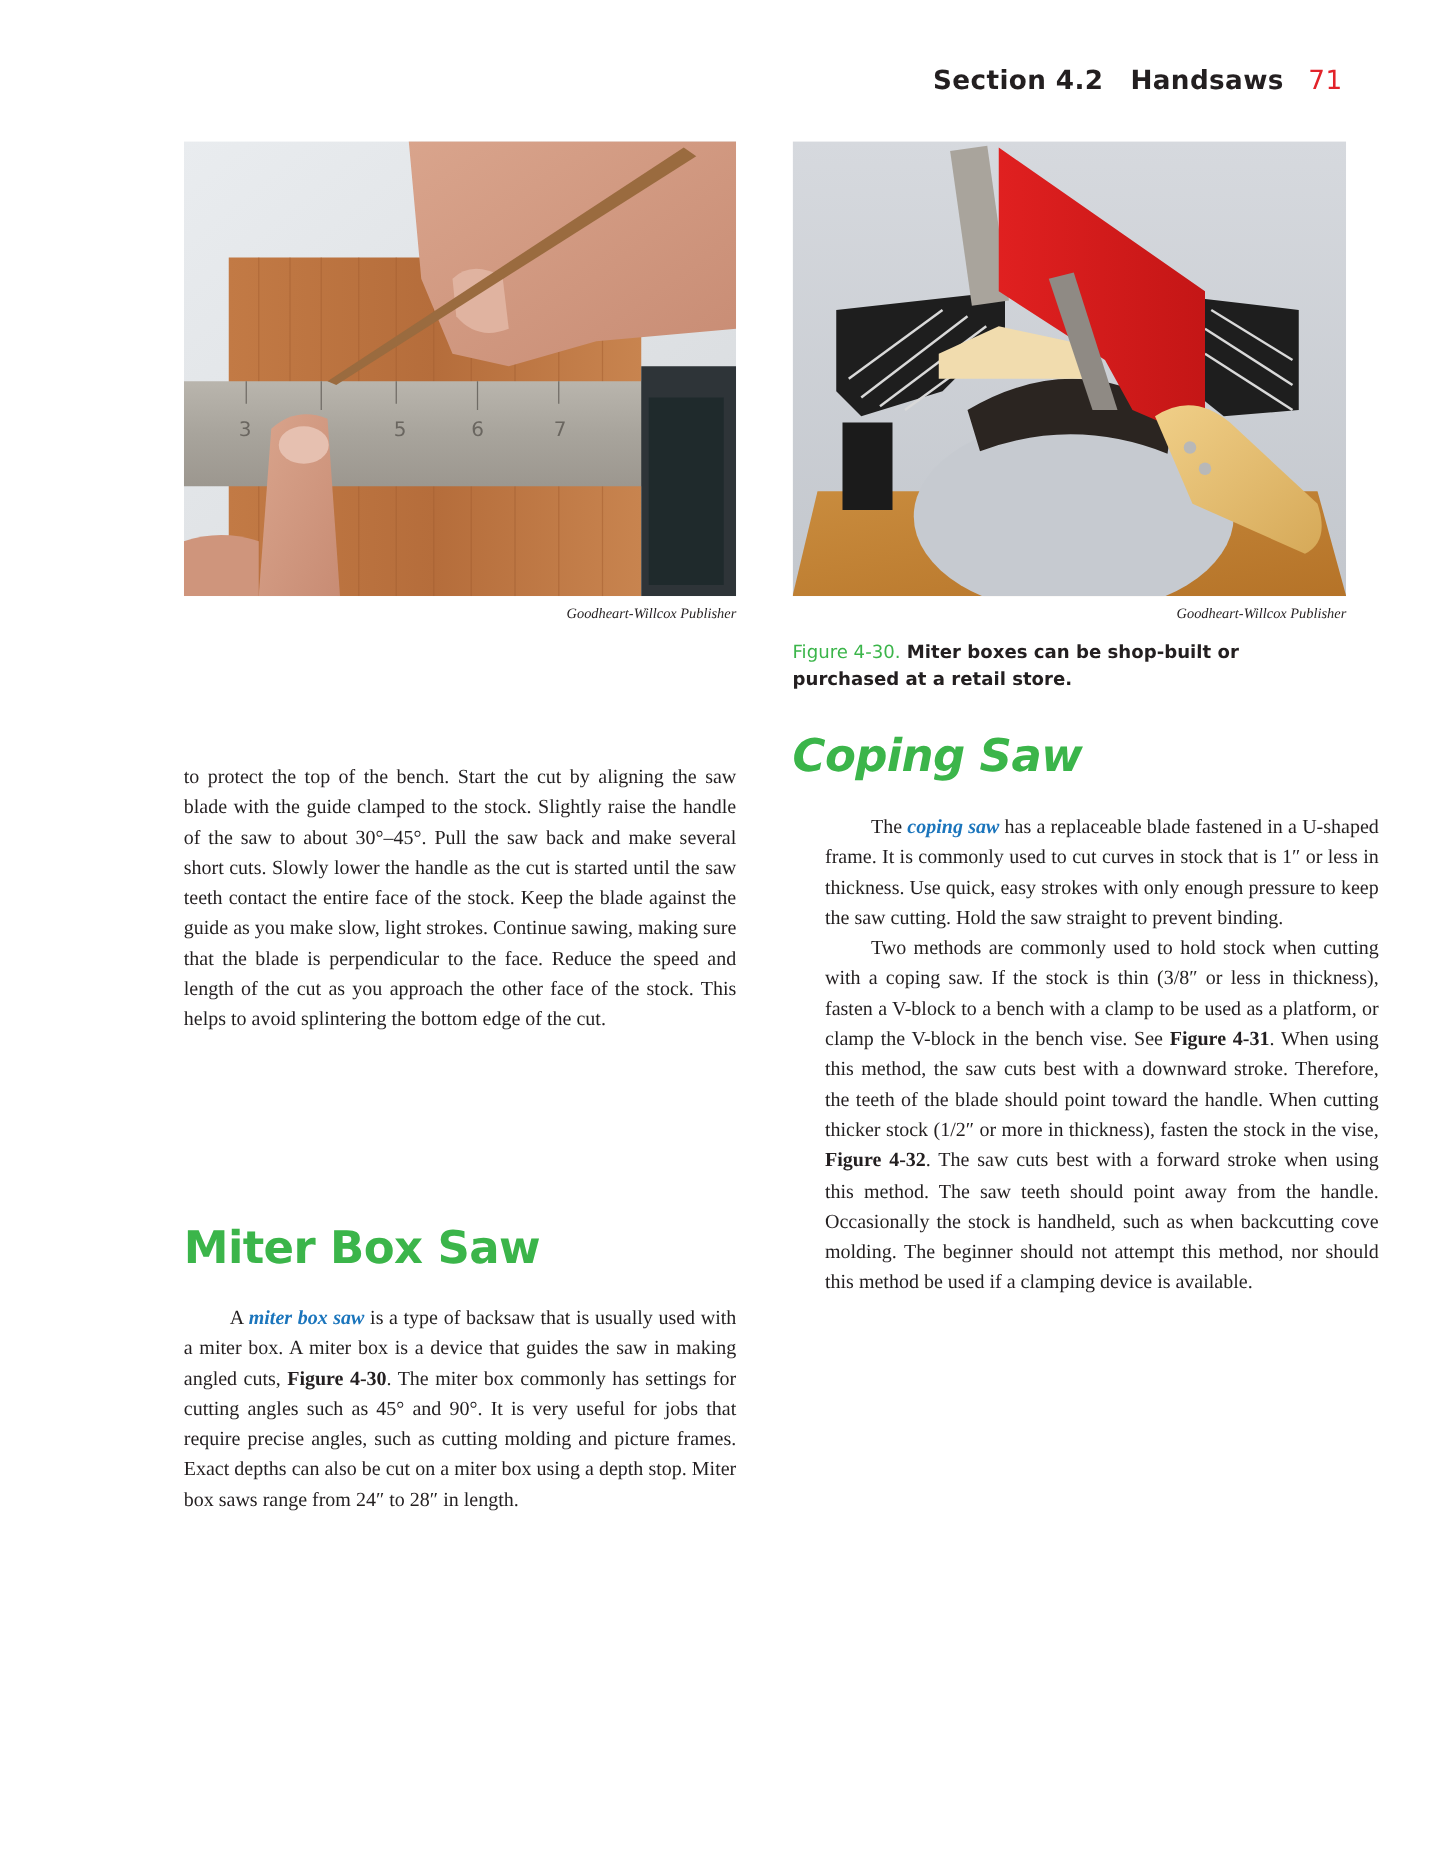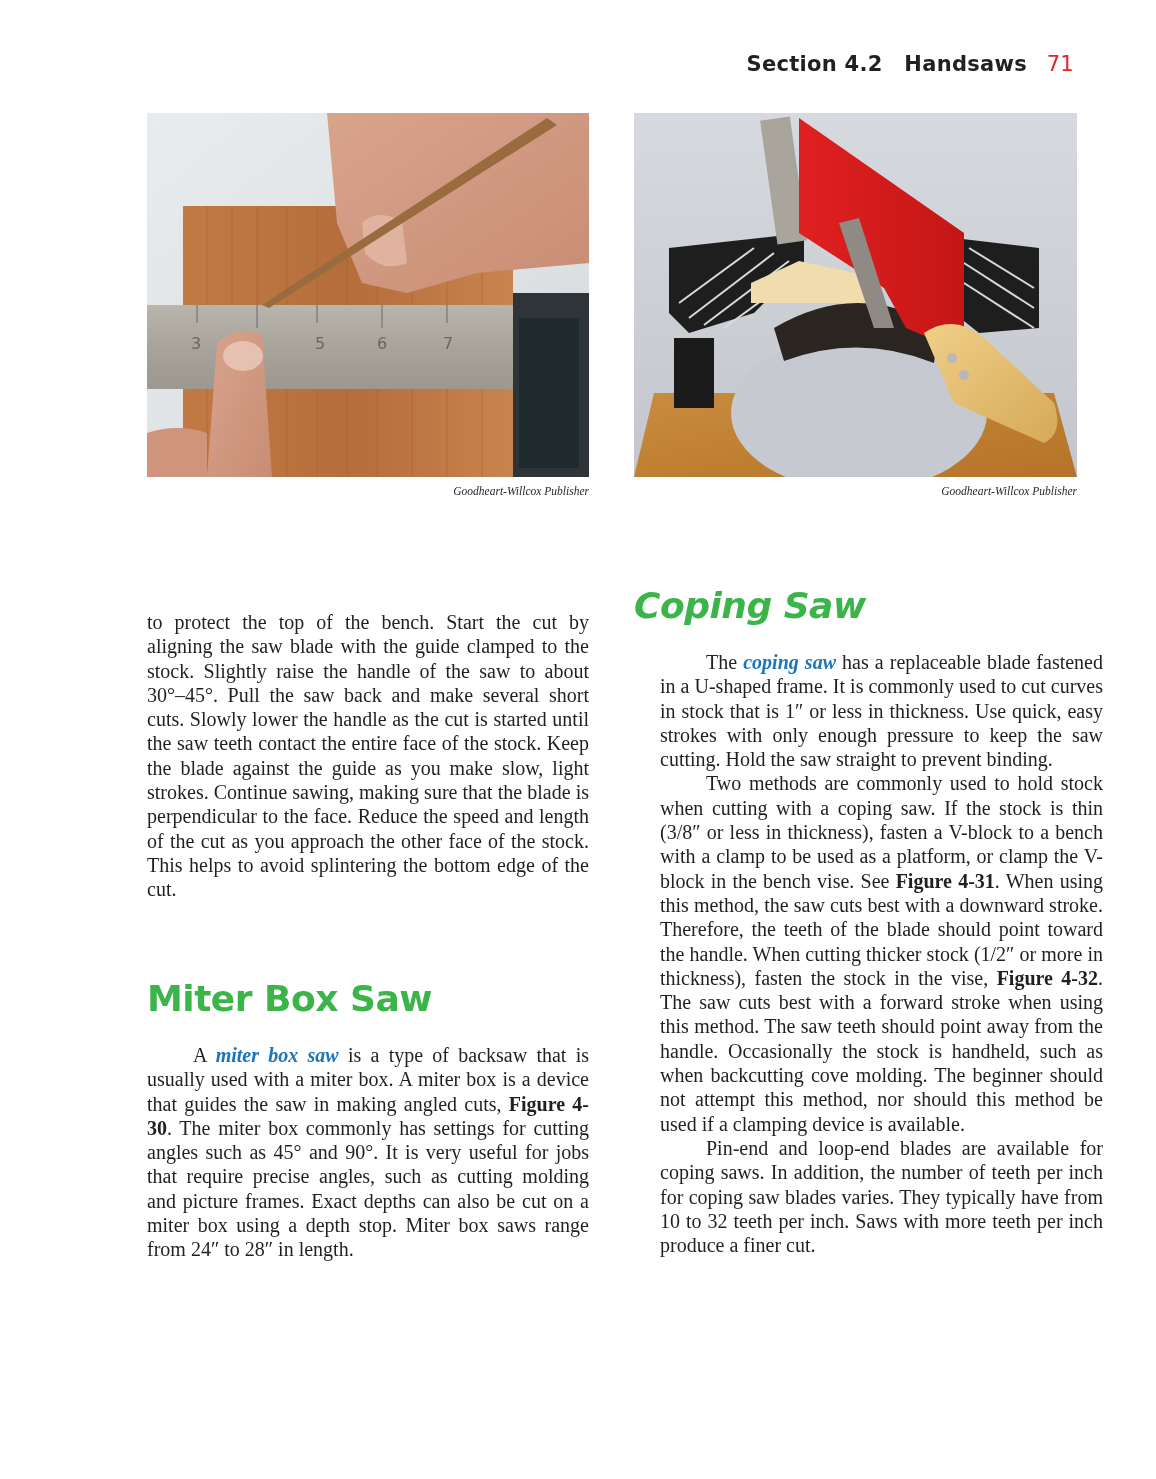--- a/index.html
+++ b/index.html
@@ -10,21 +10,21 @@
   .running-head .pgnum { color:#e2232a; font-weight:normal; }
 
   .figure { position:absolute; }
   .fig-left { left:147px; top:113px; width:442px; }
   .fig-right { left:634px; top:113px; width:443px; }
   .photo { width:100%; height:364px; position:relative; overflow:hidden; }
   .credit { text-align:right; font-family:Liberation Serif, serif; font-style:italic; font-size:11.5px; color:#231f20; margin-top:8px; }
   .caption { font-family:"DejaVu Sans", sans-serif; font-size:14.5px; font-weight:bold; line-height:22px; margin-top:14px; color:#231f20; }
   .caption .fignum { color:#3bb54a; font-weight:normal; }
 
-  .col { position:absolute; font-size:20px; line-height:24.3px; text-align:justify; }
+  .col { position:absolute; font-size:16px; line-height:24.3px; text-align:justify; }
   .col-left { left:147px; top:610px; width:442px; }
   .col-right { left:660px; top:650px; width:443px; }
   .col p { margin:0; }
   .indent { text-indent:2.3em; }
   .term { color:#1b75bc; font-style:italic; font-weight:bold; }
   .figref { font-weight:bold; }
 
   .heading { position:absolute; font-family:"DejaVu Sans", sans-serif; font-weight:bold; color:#3bb54a; font-size:36px; letter-spacing:-0.5px; }
   .h-miter { left:147px; top:978px; }
   .h-coping { left:634px; top:585px; font-style:italic; }
@@ -145,31 +145,34 @@
       <path d="M117 170 L165 148 L235 163 L235 190 L117 190 Z" fill="#f1dcae"></path>
       <rect x="135" y="5" width="30" height="125" fill="#a9a49c" transform="rotate(-8 150 70)"></rect>
       <path d="M165 5 L330 120 L330 240 L272 215 L250 175 L165 120 Z" fill="url(#red)"></path>
       <path d="M205 110 L240 215 L260 215 L225 105 Z" fill="#8f8a84"></path>
       <path d="M290 220 Q320 200 350 225 L420 290 Q430 320 410 330 L320 290 Z" fill="url(#handle)"></path>
       <circle cx="318" cy="245" r="5" fill="#b8b8b8"></circle>
         <circle cx="330" cy="262" r="5" fill="#b8b8b8"></circle>
     </svg>
   </div>
   <div class="credit">Goodheart-Willcox Publisher</div>
+  <div class="caption">
+    <span class="fignum">Figure 4-30.</span>
+    <span>Miter boxes can be shop-built or purchased at a retail store.</span>
+  </div>
 </div>
 
 <div class="col col-left">
   <p>to protect the top of the bench. Start the cut by aligning the saw blade with the guide clamped to the stock. Slightly raise the handle of the saw to about 30°–45°. Pull the saw back and make several short cuts. Slowly lower the handle as the cut is started until the saw teeth contact the entire face of the stock. Keep the blade against the guide as you make slow, light strokes. Continue sawing, making sure that the blade is perpendicular to the face. Reduce the speed and length of the cut as you approach the other face of the stock. This helps to avoid splintering the bottom edge of the cut.</p>
 </div>
 
 <div class="heading h-miter">Miter Box Saw</div>
 
 <div class="col col-left" style="top:1043px;">
   <p class="indent"><span>A </span><span class="term">miter box saw</span><span> is a type of backsaw that is usually used with a miter box. A miter box is a device that guides the saw in making angled cuts, </span><span class="figref">Figure 4-30</span><span>. The miter box commonly has settings for cutting angles such as 45° and 90°. It is very useful for jobs that require precise angles, such as cutting molding and picture frames. Exact depths can also be cut on a miter box using a depth stop. Miter box saws range from 24″ to 28″ in length.</span></p>
 </div>
 
 <div class="heading h-coping">Coping Saw</div>
 
 <div class="col col-right">
   <p class="indent"><span>The </span><span class="term">coping saw</span><span> has a replaceable blade fastened in a U-shaped frame. It is commonly used to cut curves in stock that is 1″ or less in thickness. Use quick, easy strokes with only enough pressure to keep the saw cutting. Hold the saw straight to prevent binding.</span></p>
   <p class="indent"><span>Two methods are commonly used to hold stock when cutting with a coping saw. If the stock is thin (3/8″ or less in thickness), fasten a V-block to a bench with a clamp to be used as a platform, or clamp the V-block in the bench vise. See </span><span class="figref">Figure 4-31</span><span>. When using this method, the saw cuts best with a downward stroke. Therefore, the teeth of the blade should point toward the handle. When cutting thicker stock (1/2″ or more in thickness), fasten the stock in the vise, </span><span class="figref">Figure 4-32</span><span>. The saw cuts best with a forward stroke when using this method. The saw teeth should point away from the handle. Occasionally the stock is handheld, such as when backcutting cove molding. The beginner should not attempt this method, nor should this method be used if a clamping device is available.</span></p>
-  <p class="indent">Pin-end and loop-end blades are available for coping saws. In addition, the number of teeth per inch for coping saw blades varies. They typically have from 10 to 32 teeth per inch. Saws with more teeth per inch produce a finer cut.</p>
 </div>
 
 </body></html>

